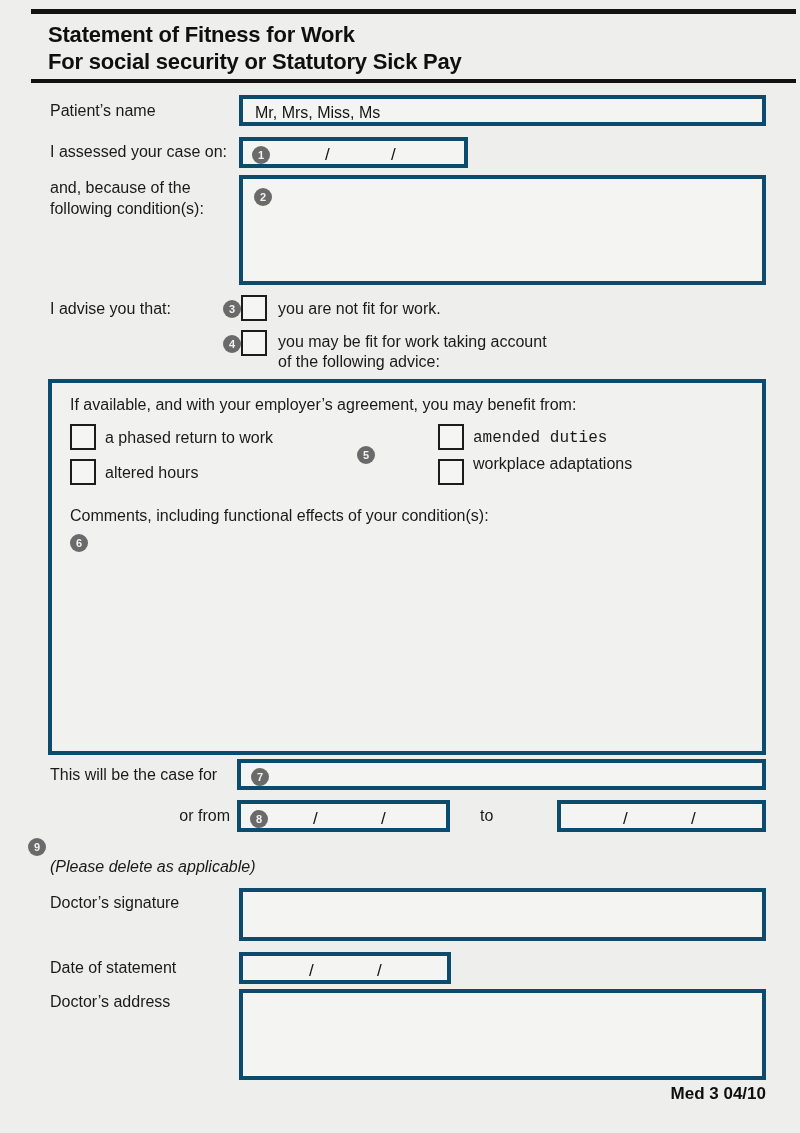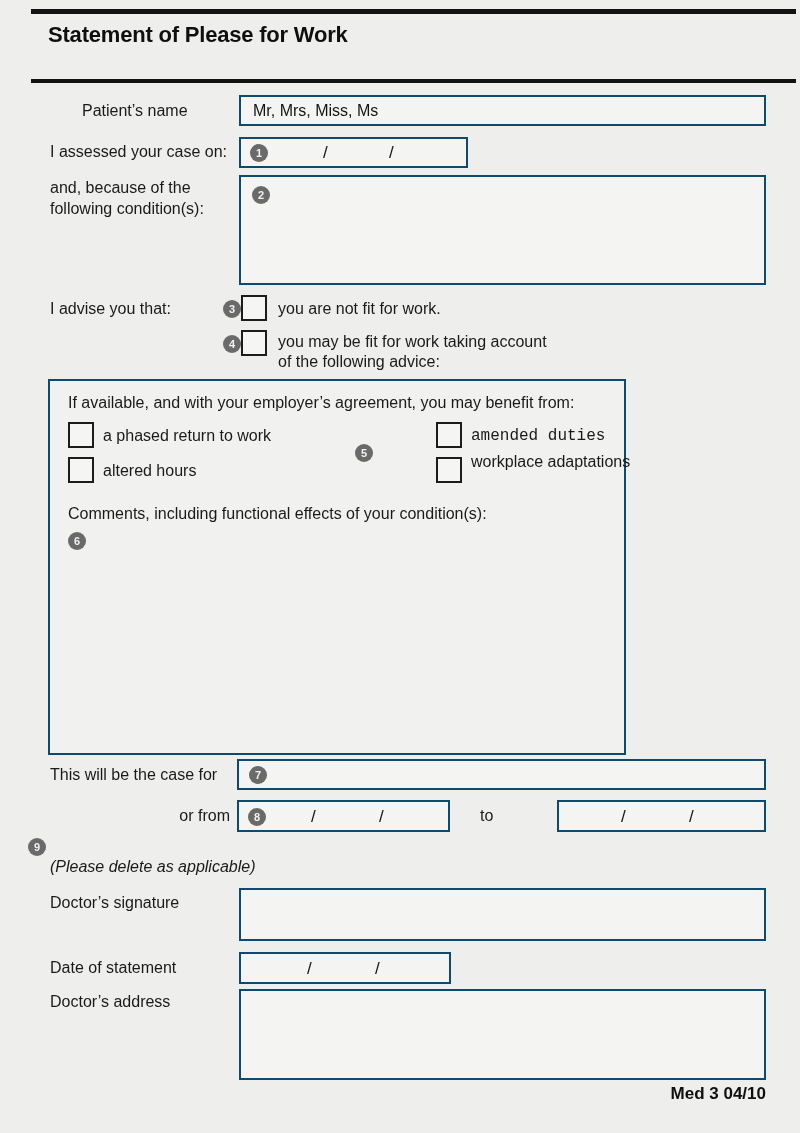--- a/index.html
+++ b/index.html
@@ -5,43 +5,44 @@
   html,body{margin:0;padding:0;}
   .page{
     position:relative;width:800px;height:1133px;
     background:#eeeeec;
     font-family:"Liberation Sans", sans-serif;
     color:#161616;overflow:hidden;
   }
   .rule{position:absolute;background:#121212;}
   .title{position:absolute;left:48px;font-size:22px;font-weight:bold;letter-spacing:-0.2px;color:#0f0f0f;white-space:nowrap;}
   .lbl{position:absolute;font-size:16px;color:#1a1a1a;white-space:nowrap;}
-  .box{position:absolute;background:#f4f4f2;border:2px solid #0c4a6e;box-sizing:border-box;}
+  .box{position:absolute;background:#f4f4f2;border:4px solid #0c4a6e;box-sizing:border-box;}
   .badge{
     position:absolute;width:18px;height:18px;border-radius:50%;
     background:#6a6a6a;color:#f2f2f2;font-size:11px;font-weight:bold;
     text-align:center;line-height:18px;
   }
   .cb{position:absolute;width:26px;height:26px;background:#f5f5f3;border:2px solid #1c1c1c;box-sizing:border-box;}
   .slash{position:absolute;font-size:17px;color:#141414;}
   .val{position:absolute;font-size:16px;color:#141414;white-space:nowrap;}
   .italic{font-style:italic;}
   .footer-ref{position:absolute;font-size:17px;font-weight:bold;color:#0f0f0f;}
 </style>
 </head>
 <body>
 
 <div class="page">
 
   <div class="rule" style="left:31px;top:9px;width:765px;height:5px;"></div>
 
-  <div class="title" style="top:22px;">Statement of Please for Work</div>
+  <div class="title" style="top:22px;">Statement of Fitness for Work</div>
+  <div class="title" style="top:49px;">For social security or Statutory Sick Pay</div>
   <div class="rule" style="left:31px;top:79px;width:765px;height:4px;"></div>
 
-  <div class="lbl" style="left:50px;top:102px;margin-left:32px;">Patient’s name</div>
+  <div class="lbl" style="left:50px;top:102px;">Patient’s name</div>
   <div class="box" style="left:239px;top:95px;width:527px;height:31px;">
     <span class="val" style="left:12px;top:5px;">Mr, Mrs, Miss, Ms</span>
   </div>
 
   <div class="lbl" style="left:50px;top:143px;">I assessed your case on:</div>
   <div class="box" style="left:239px;top:137px;width:229px;height:31px;">
     <span class="badge" style="left:9px;top:5px;">1</span>
     <span class="slash" style="left:82px;top:4px;">/</span>
     <span class="slash" style="left:148px;top:4px;">/</span>
   </div>
@@ -56,21 +57,21 @@
 
   <span class="badge" style="left:223px;top:300px;">3</span>
   <div class="cb" style="left:241px;top:295px;"></div>
   <div class="lbl" style="left:278px;top:300px;">you are not fit for work.</div>
 
   <span class="badge" style="left:223px;top:335px;">4</span>
   <div class="cb" style="left:241px;top:330px;"></div>
   <div class="lbl" style="left:278px;top:333px;">you may be fit for work taking account</div>
   <div class="lbl" style="left:278px;top:353px;">of the following advice:</div>
 
-  <div class="box" style="left:48px;top:379px;width:578px;height:376px;background:#f1f1ef;">
+  <div class="box" style="left:48px;top:379px;width:718px;height:376px;background:#f1f1ef;">
     <div class="lbl" style="left:18px;top:13px;">If available, and with your employer’s agreement, you may benefit from:</div>
 
     <div class="cb" style="left:18px;top:41px;"></div>
     <div class="lbl" style="left:53px;top:46px;">a phased return to work</div>
 
     <div class="cb" style="left:386px;top:41px;"></div>
     <div class="lbl" style="left:421px;top:46px;font-family:Liberation Mono, monospace;">amended duties</div>
 
     <span class="badge" style="left:305px;top:63px;">5</span>
 

